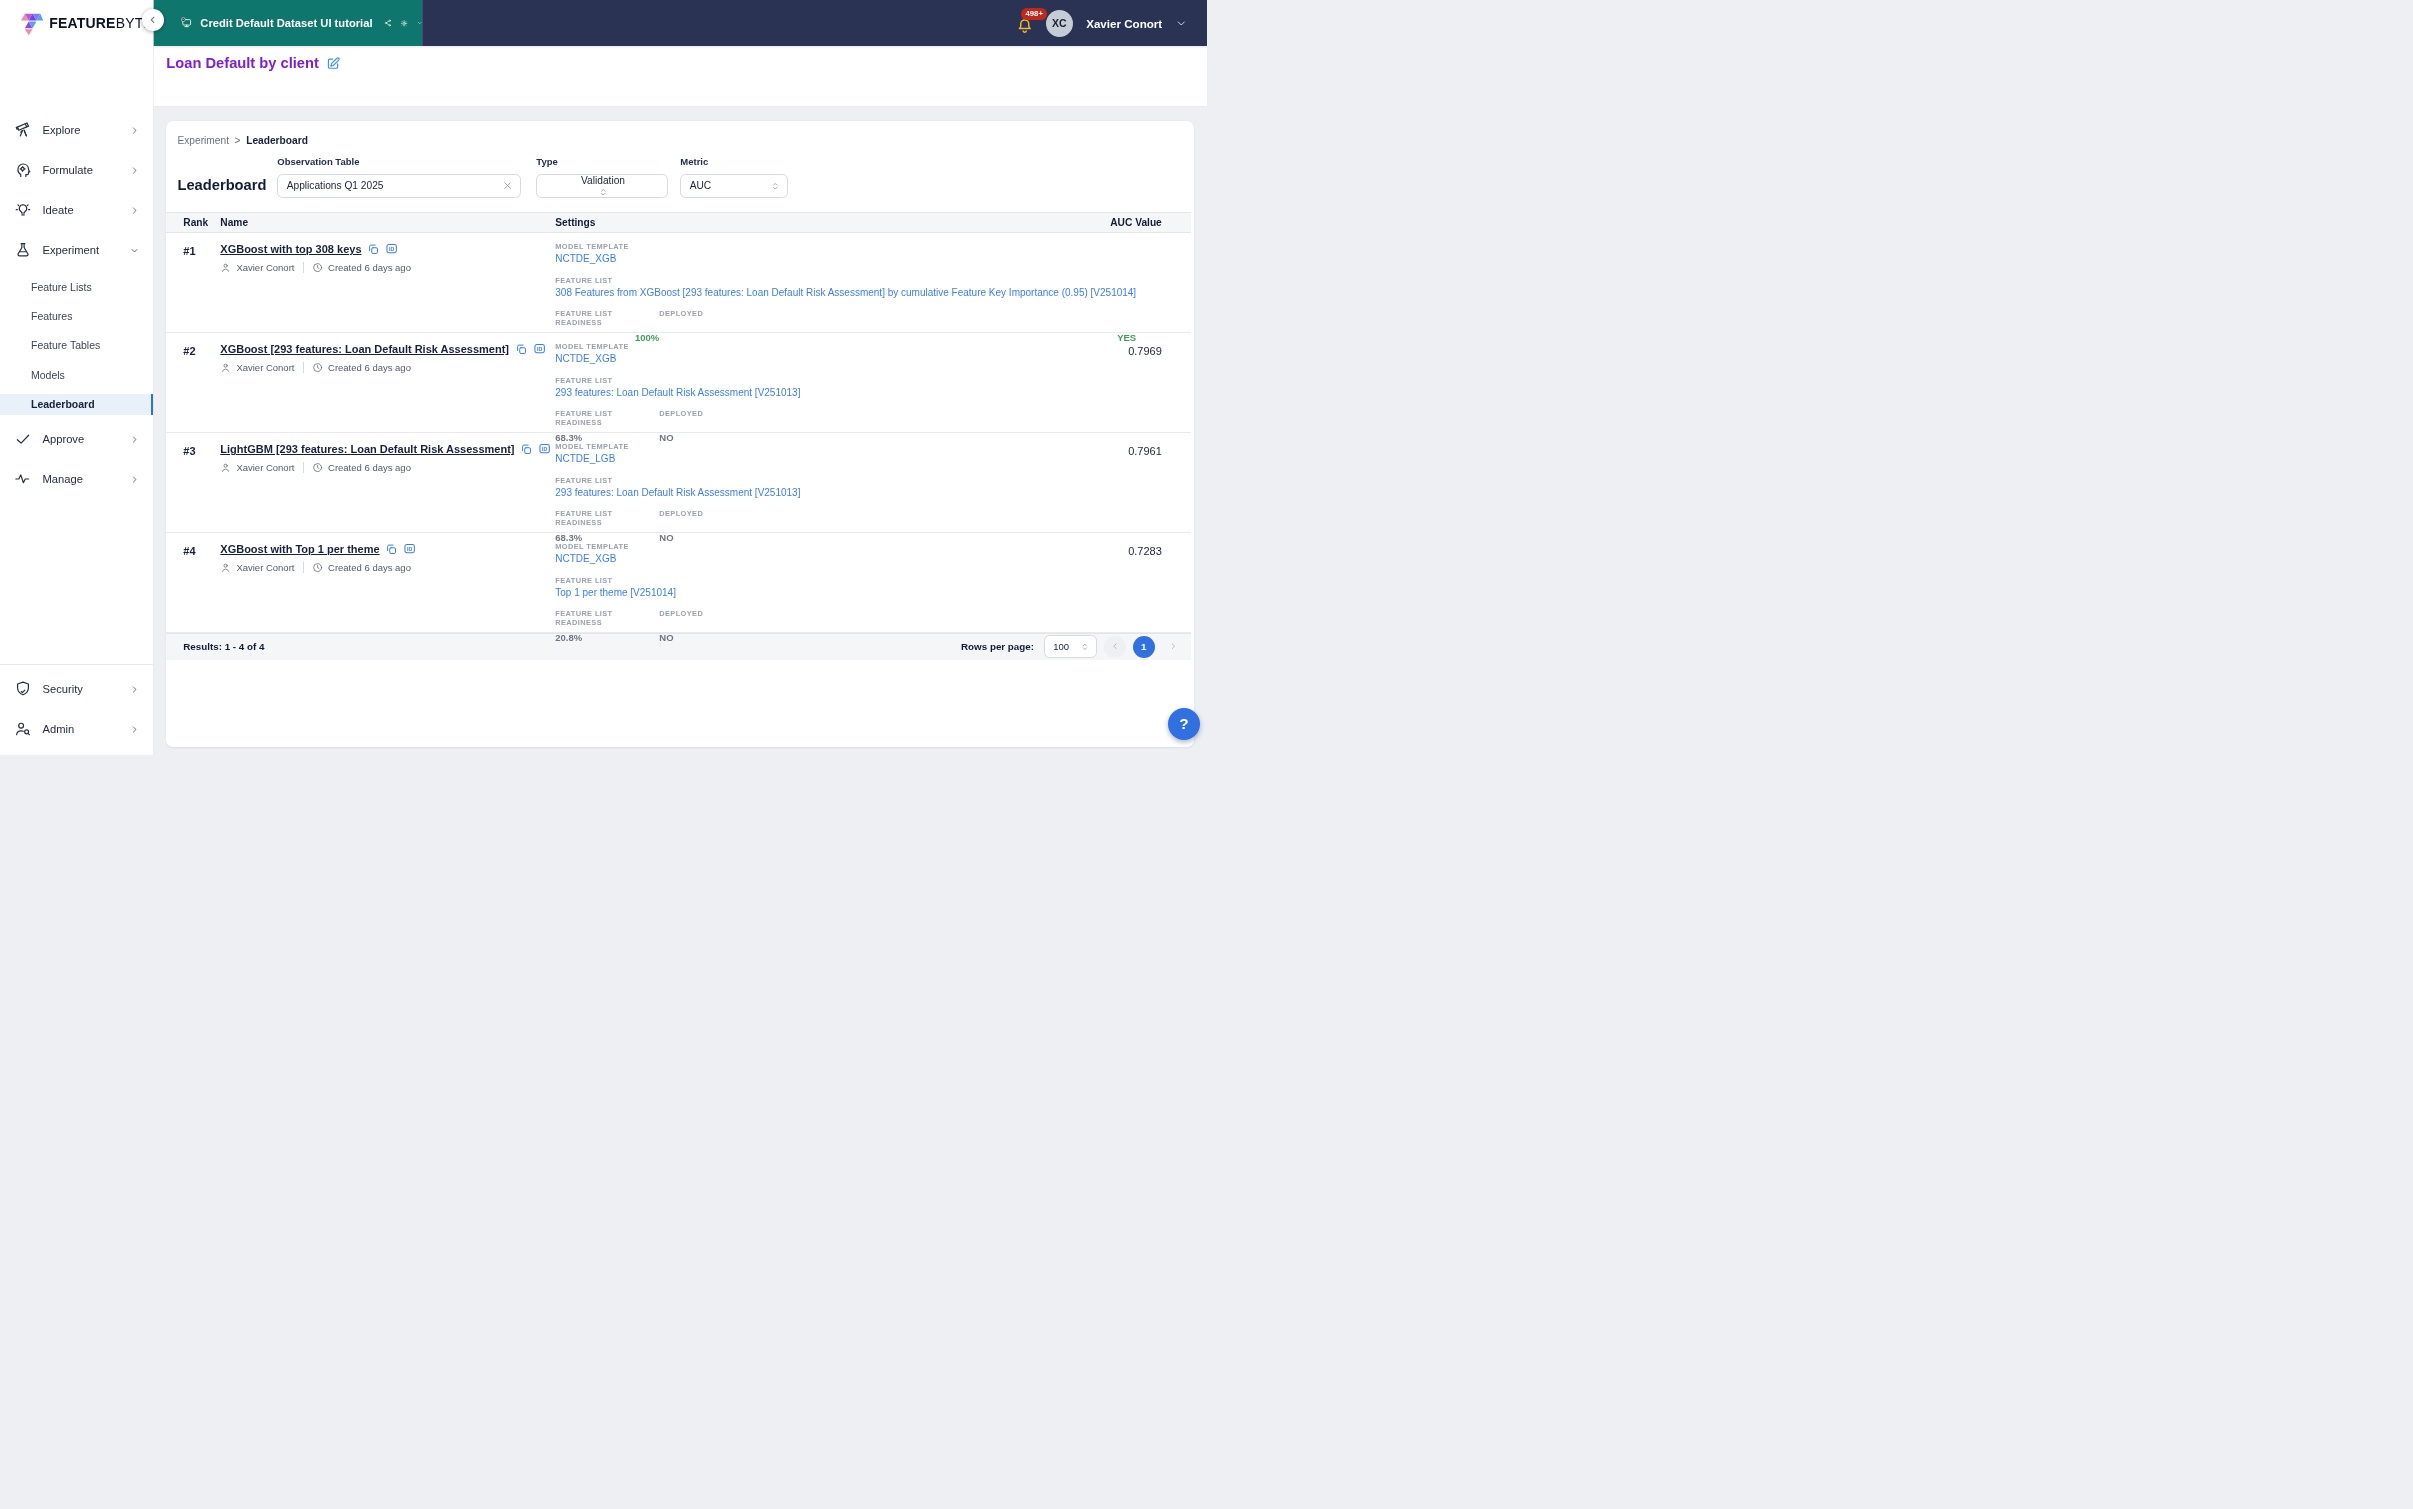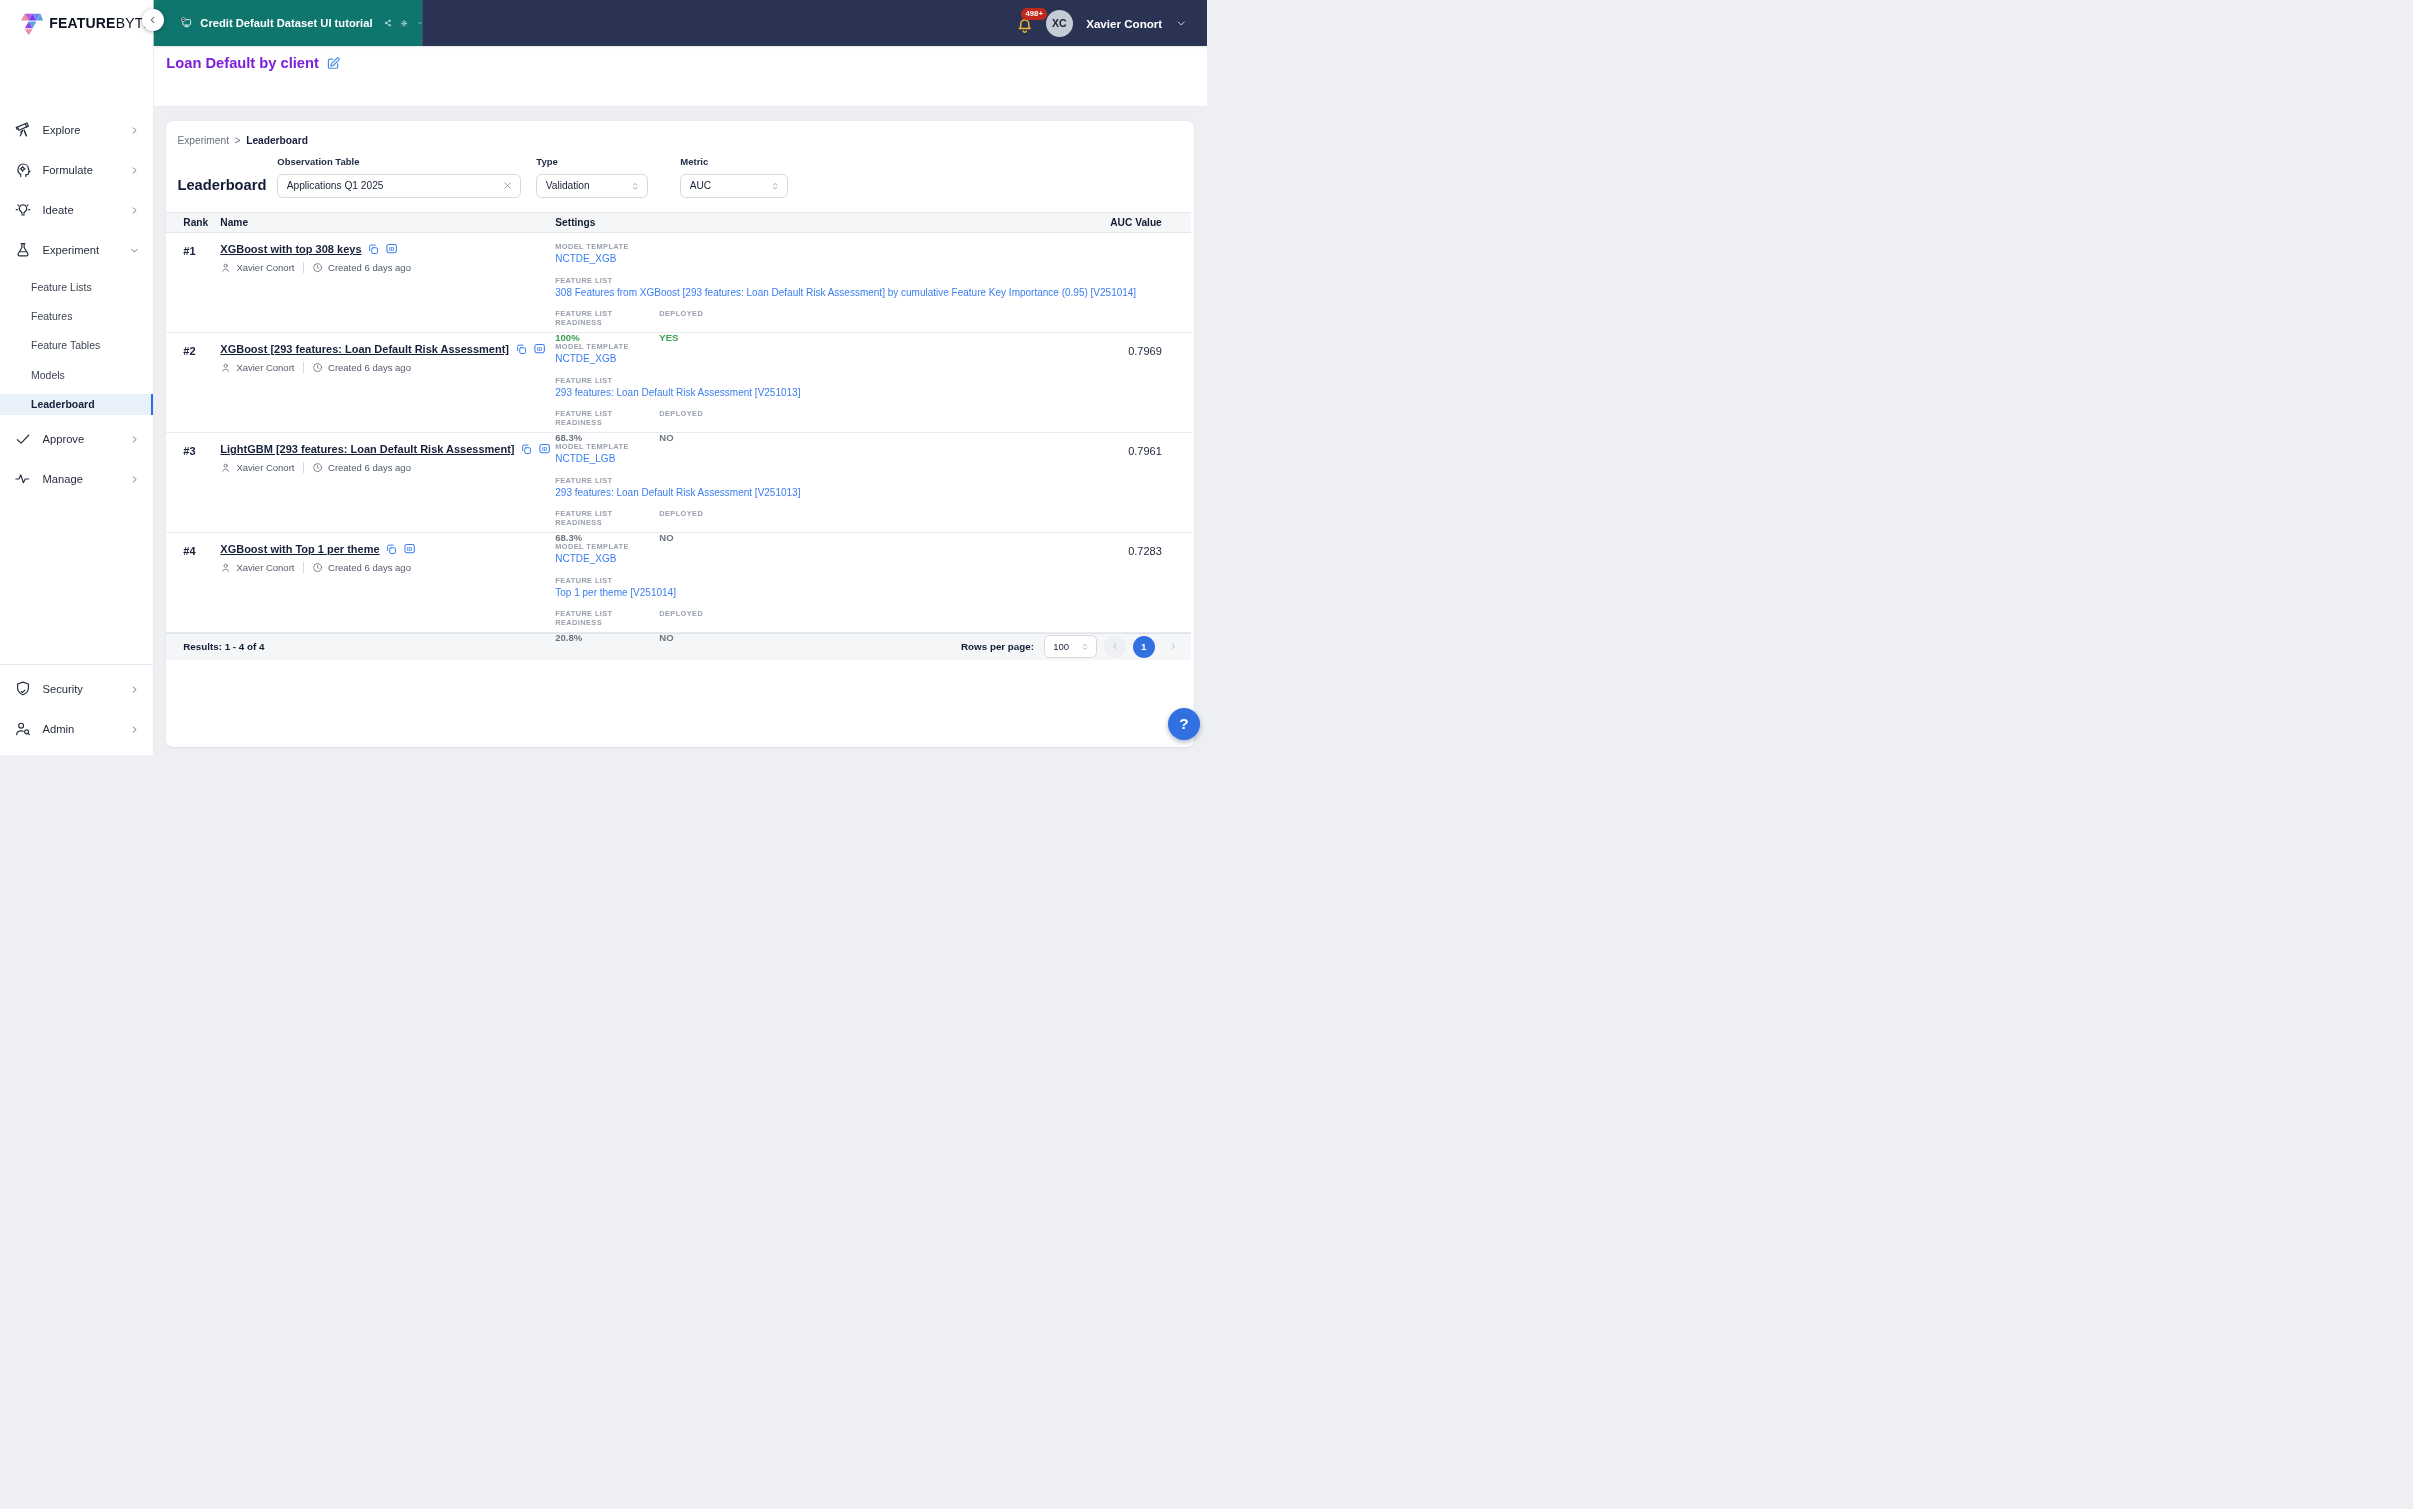--- a/index.html
+++ b/index.html
@@ -94,21 +94,21 @@
   .icon-btn { cursor:pointer; }
   .meta-line { margin-top:6.3px; display:flex; align-items:center; gap:4.9px; font-size:9.5px; color:#525c6b; }
   .meta-divider { width:0.7px; height:11.2px; background:#d6dae0; margin:0 3.5px; }
   .meta-ic { stroke:#59616e; stroke-width:1.6; fill:none; stroke-linecap:round; stroke-linejoin:round; }
   .slabel { font-size:7.4px; font-weight:700; letter-spacing:0.4px; color:#99a1ad; }
   .svalue { display:block; margin-top:2px; font-size:10px; white-space:nowrap; }
   .link { color:#3b7df0; cursor:pointer; text-decoration:none; }
   .mt15 { margin-top:11.2px; }
   .sgrid { display:grid; grid-template-columns:104px auto; margin-top:11.2px; row-gap:5.6px; }
   .sval { font-size:9.5px; font-weight:600; color:#6e7683; }
-  .sval.positive { color:#3da053; font-weight:700; }
+  .sval.positive { color:#3da053; font-weight:700;text-align:right; }
   .cell-auc { text-align:right; font-size:11px; color:#1a2337; padding-top:2.1px; }
 
   .tfoot { height:27px; background:#f4f6f8; border-top:0.7px solid #e2e5ea; display:flex; align-items:center;
            padding:0 7px 0 17px; font-size:9.8px; font-weight:700; color:#121d35; }
   .tfoot-right { margin-left:auto; display:flex; align-items:center; gap:7px; }
   .rpp-box { width:53px; height:23px; background:#fff; border:0.7px solid #d5d9e0; border-radius:5.6px;
              display:flex; align-items:center; justify-content:space-between; padding:0 5.6px 0 8.4px;
              font-size:9.5px; font-weight:400; color:#1a2337; cursor:pointer; margin-left:2.8px; }
   .pg-btn { width:22px; height:22px; border-radius:50%; border:none; display:flex; align-items:center;
             justify-content:center; font-size:9.8px; cursor:pointer; background:#eef0f3; color:#9aa1ac; }
@@ -317,21 +317,21 @@
       <div class="f-box" style="width:244px;">
         <input value="Applications Q1 2025" style="">
         <svg width="11.2" height="11.2" viewBox="0 0 24 24" class="gray-ic">
             <path d="M6 6l12 12M18 6 6 18"></path>
           </svg>
       </div>
     </div>
 
     <div class="f-group" style="left:370px; top:35px;">
       <div class="f-label">Type</div>
-      <div class="f-box f-sel" style="width:112px;">
+      <div class="f-box f-sel" style="width:132px;flex-direction:column;">
         <span>Validation</span>
         <svg width="10.5" height="10.5" viewBox="0 0 24 24" class="gray-ic">
             <path d="M8 9.5 12 5.5l4 4M8 14.5l4 4 4-4"></path>
           </svg>
       </div>
     </div>
 
     <div class="f-group" style="left:514px; top:35px;">
       <div class="f-label">Metric</div>
       <div class="f-box f-sel" style="width:108px;">

